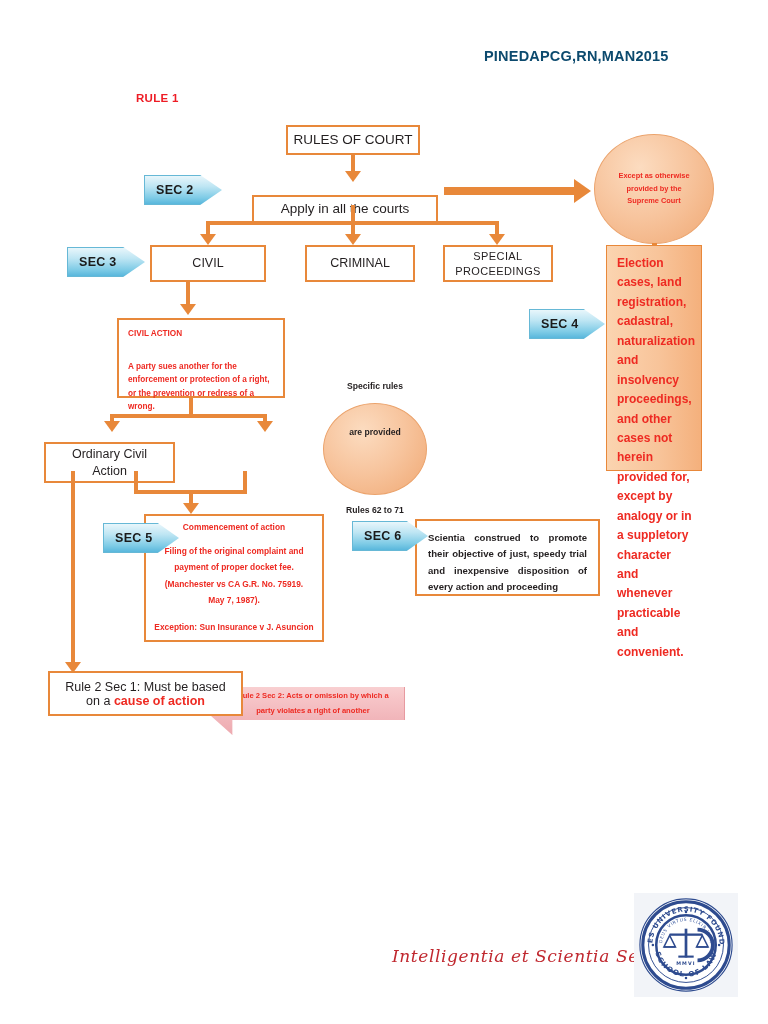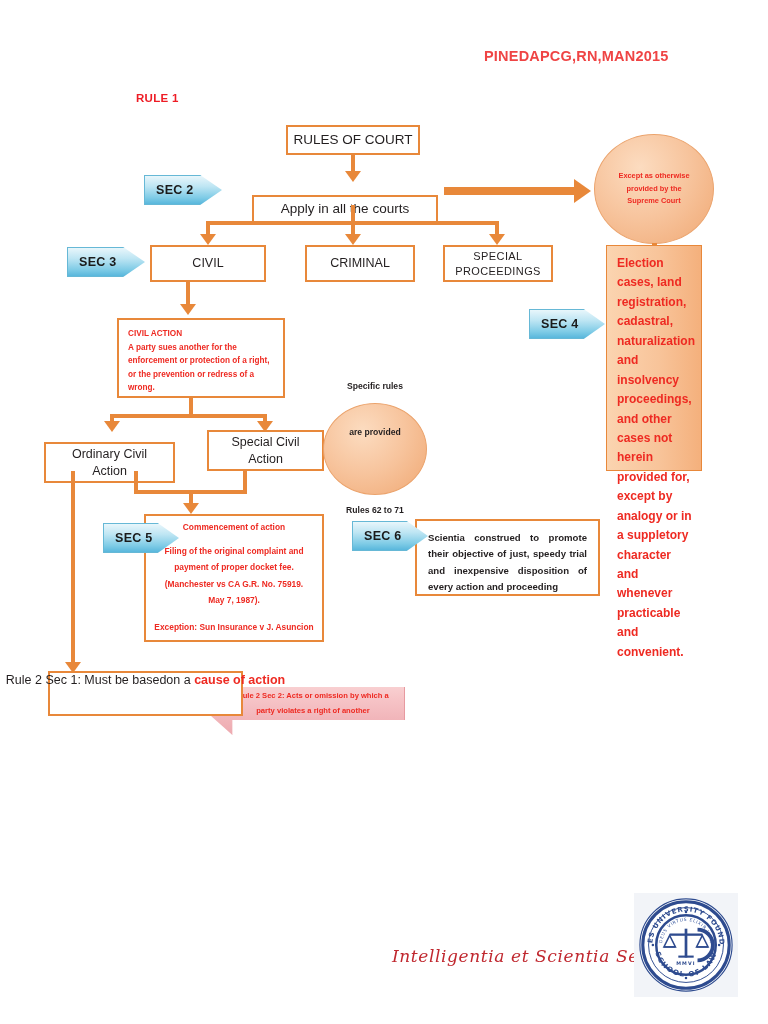--- a/index.html
+++ b/index.html
@@ -18,21 +18,21 @@
     background: #ffffff;
     overflow: hidden;
   }
   .abs { position: absolute; box-sizing: border-box; }
 
   
   .hdr-author {
     left: 484px; top: 48px;
     font-size: 14.5px;
     font-weight: bold;
-    color: #ef4444;
+    color: #0c4a6e;
     letter-spacing: 0.2px;
     white-space: nowrap;
   }
   .hdr-rule {
     left: 136px; top: 92px;
     font-size: 11.5px;
     font-weight: bold;
     color: #ee1c25;
     letter-spacing: 0.3px;
     white-space: nowrap;
@@ -248,39 +248,36 @@
 
   <div class="abs pbox sm" style="left:443px; top:245px; width:110px; height:37px; flex-direction:column;">
     <span>SPECIAL</span>
     <span>PROCEEDINGS</span>
   </div>
 
   <div class="abs vline" style="left:186px; top:282px; width:4px; height:26px;"></div>
   <div class="abs arrow-down big" style="left:180px; top:304px;"></div>
 
   <div class="abs rbox" style="left:117px; top:318px; width:168px; height:80px;">
-    <div style="margin-bottom:0;">CIVIL ACTION</div>
+    <div style="margin-bottom:19px;">CIVIL ACTION</div>
     <div>A party sues another for the enforcement or protection of a right, or the prevention or redress of a wrong.</div>
   </div>
 
   <div class="abs vline" style="left:189px; top:398px; width:4px; height:18px;"></div>
   <div class="abs thickh" style="left:112px; top:414px; width:155px;"></div>
   <div class="abs vline" style="left:110px; top:414px; width:4px; height:10px;"></div>
   <div class="abs arrow-down big" style="left:104px; top:421px;"></div>
   <div class="abs vline" style="left:263px; top:414px; width:4px; height:10px;"></div>
   <div class="abs arrow-down big" style="left:257px; top:421px;"></div>
 
   <div class="abs pbox" style="left:44px; top:442px; width:131px; height:41px; flex-direction:column;">
     <span>Ordinary Civil</span>
     <span>Action</span>
   </div>
 
-  <div class="abs pbox" style="left:207px; top:430px; width:117px; height:41px;">
-    <span>Special Civil Action</span>
-  </div>
 
   <div class="abs oval dark" style="left:323px; top:403px; width:104px; height:92px; font-size:8.6px; line-height:1.6;gap:32px;">
     <span>Specific rules</span>
     <span>are provided</span>
     <span style="height:9px;"></span>
     <span>Rules 62 to 71</span>
   </div>
 
   <div class="abs vline" style="left:134px; top:471px; width:4px; height:22px;"></div>
   <div class="abs vline" style="left:243px; top:471px; width:4px; height:22px;"></div>
@@ -314,21 +311,21 @@
     <span>SEC 6</span>
   </div>
 
   <div class="abs pinkarrow" style="left:197px; top:672px; width:208px; height:63px;">
     <div class="pinkarrow-text">
       <div>Rule 2 Sec 2: Acts or omission by which a</div>
       <div>party violates a right of another</div>
     </div>
   </div>
 
-  <div class="abs" style="left:48px; top:671px; width:195px; height:45px; border:2px solid #e8883a; background:#ffffff; display:flex; flex-direction:row; justify-content:center; z-index:3;">
+  <div class="abs" style="left:48px; top:671px; width:195px; height:45px; border:2px solid #e8883a; background:#ffffff; display:flex; flex-direction:column; align-items:center; justify-content:center; z-index:3;">
     <div style="font-size:12.5px; color:#231f20; white-space:nowrap;">Rule 2 Sec 1: Must be based</div>
     <div style="font-size:12.5px; color:#231f20; white-space:nowrap;">
       <span>on a </span><span class="cause">cause of action</span>
     </div>
   </div>
 
   <div class="abs motto">Intelligentia et Scientia Semper Mea</div>
 
   <div class="abs seal-wrap">
     <svg width="96" height="96" viewBox="0 0 100 100">

